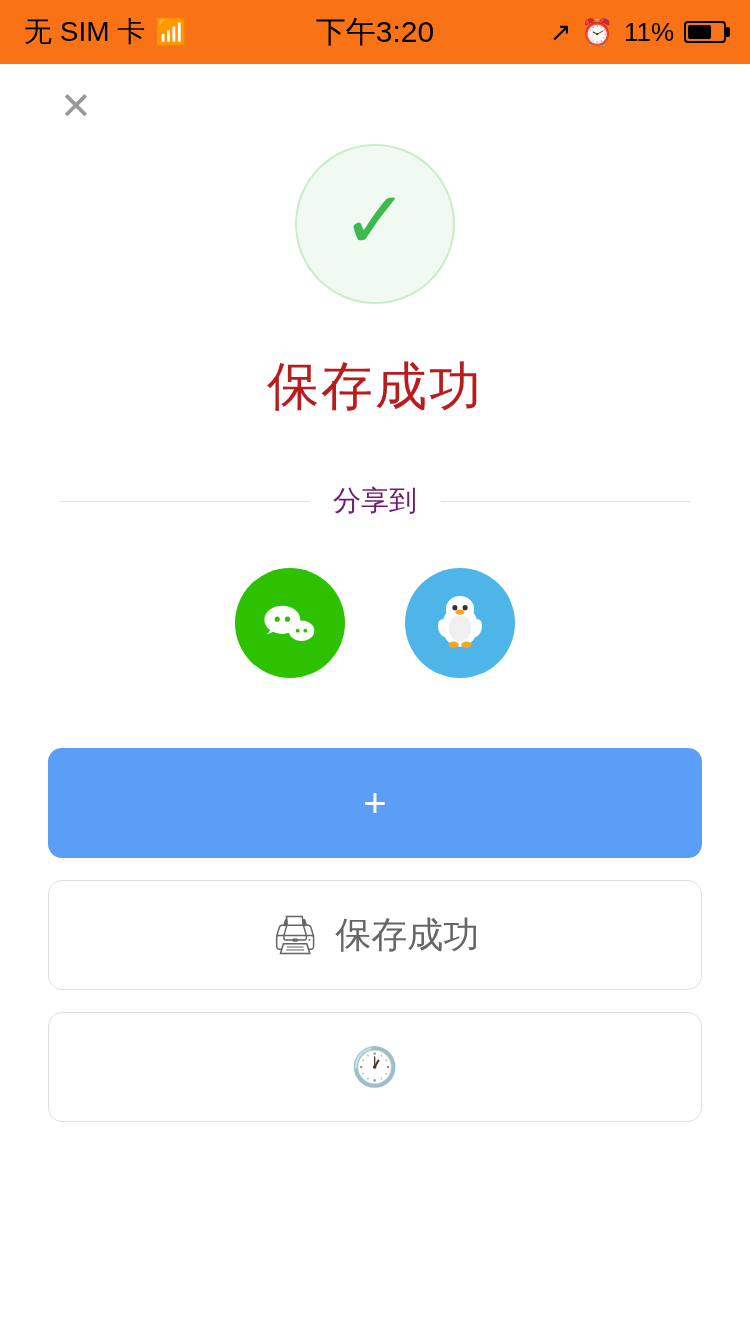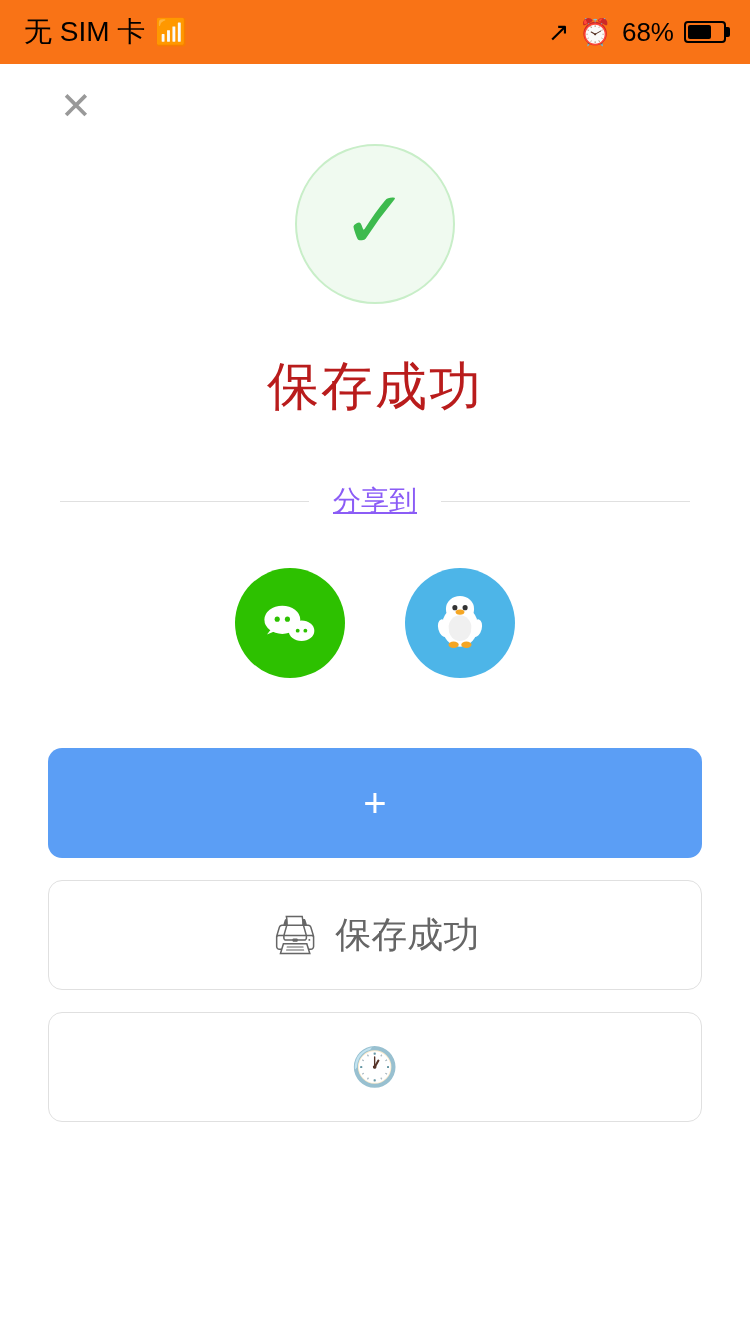--- a/index.html
+++ b/index.html
@@ -160,23 +160,22 @@
     }
 
     .divider-line {
       flex: 1;
       height: 1px;
       background: #e0e0e0;
     }
 
     .divider-text {
       font-size: 28px;
-      color: #8b5cf6;
+      color: #701a75;
       padding: 0 24px;
-      text-decoration: underline;
     }
 
     
     .share-icons {
       display: flex;
       gap: 60px;
       margin-bottom: 70px;
     }
 
     .share-icon {
@@ -254,24 +253,25 @@
     }
   </style>
 </head>
 <body>
 
 <div class="status-bar">
   <div class="status-left">
     <span>无 SIM 卡</span>
     <span class="wifi-icon">📶</span>
   </div>
+  <div class="status-center">下午3:20</div>
   <div class="status-right">
     <span>↗</span>
     <span>⏰</span>
-    <span class="battery-text">68%</span>
+    <span class="battery-text">11%</span>
     <div class="battery-icon">
       <div class="battery-fill"></div>
     </div>
   </div>
 </div>
 
 <div class="close-btn">
   <span class="close-x">✕</span>
 </div>
 

